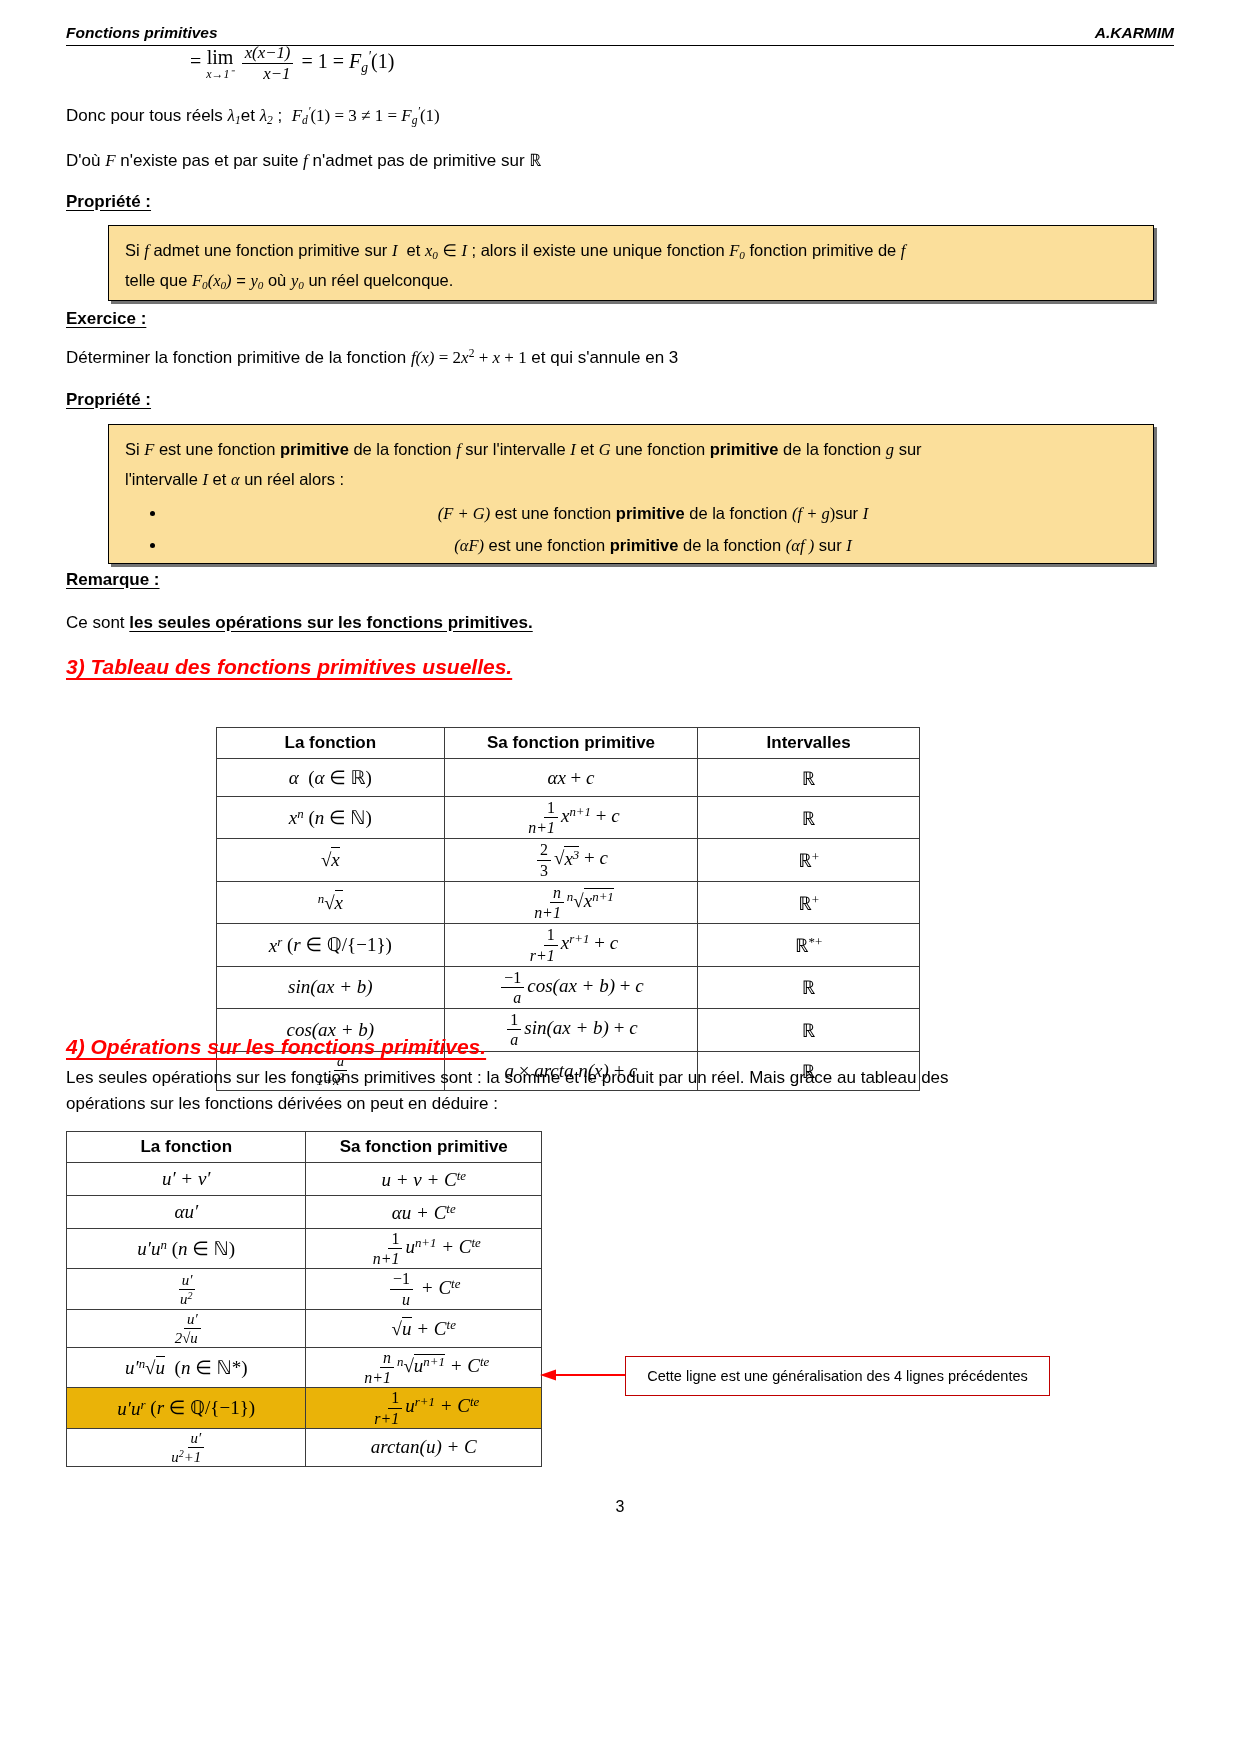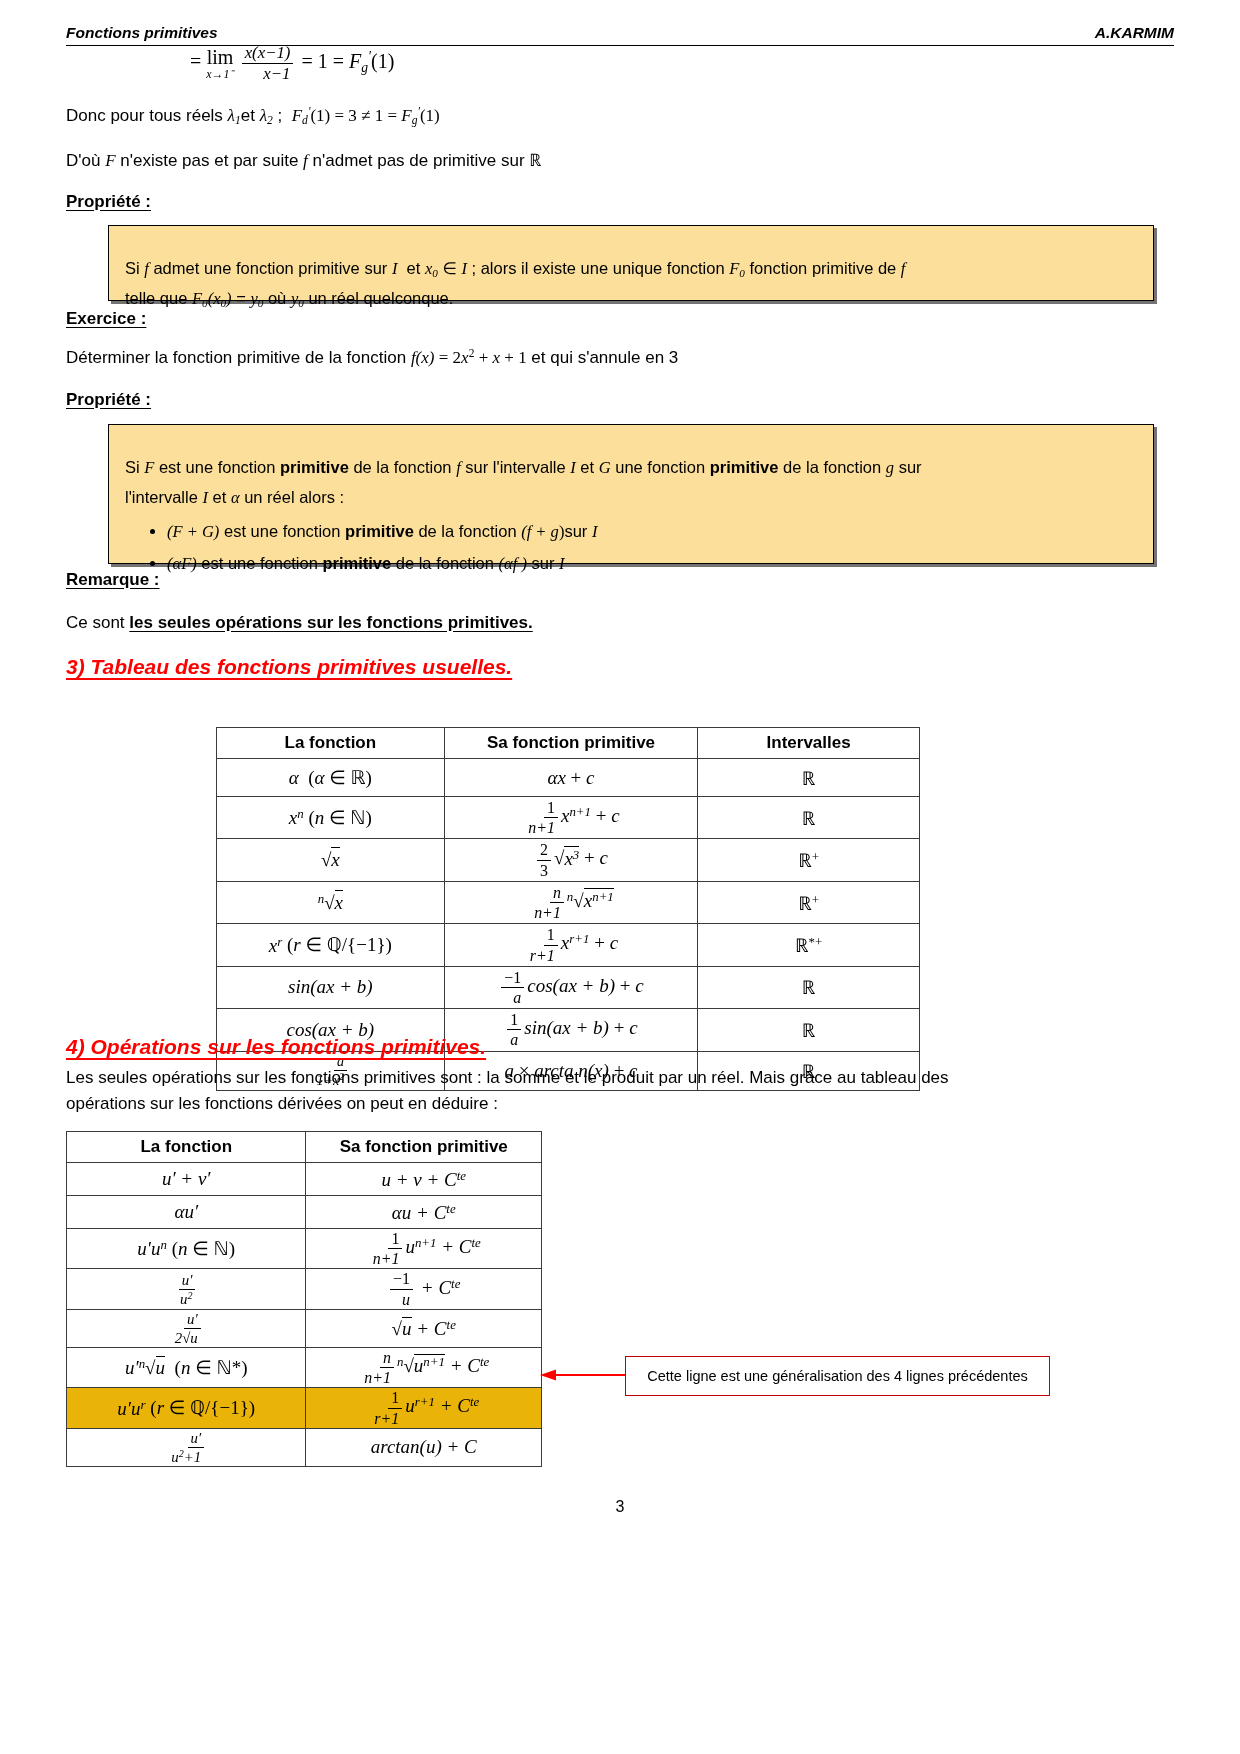--- a/index.html
+++ b/index.html
@@ -49,22 +49,22 @@
   
   .box {
     position:absolute;
     background:#fbdf9b;
     border:1.5px solid #000;
     box-shadow:3px 3px 0 rgba(0,0,0,0.55);
     box-sizing:border-box;
     font-size:16.5px;
     line-height:1.75;
   }
-  .box .inner { padding:28px 14px 10px 16px; }
-  .box ul { margin:4px 0 2px 0; padding-left:42px; }
+  .box .inner { padding:10px 14px 10px 16px; }
+  .box ul { margin:4px 0 2px 0; padding-left:42px;text-align:center; }
   .box li { margin:2px 0; }
 
   
   .sec-head {
     position:absolute;
     color:#ff0000;
     font-weight:bold; font-style:italic;
     font-size:21px;
     text-decoration:underline; text-underline-offset:4px;
     white-space:nowrap;

